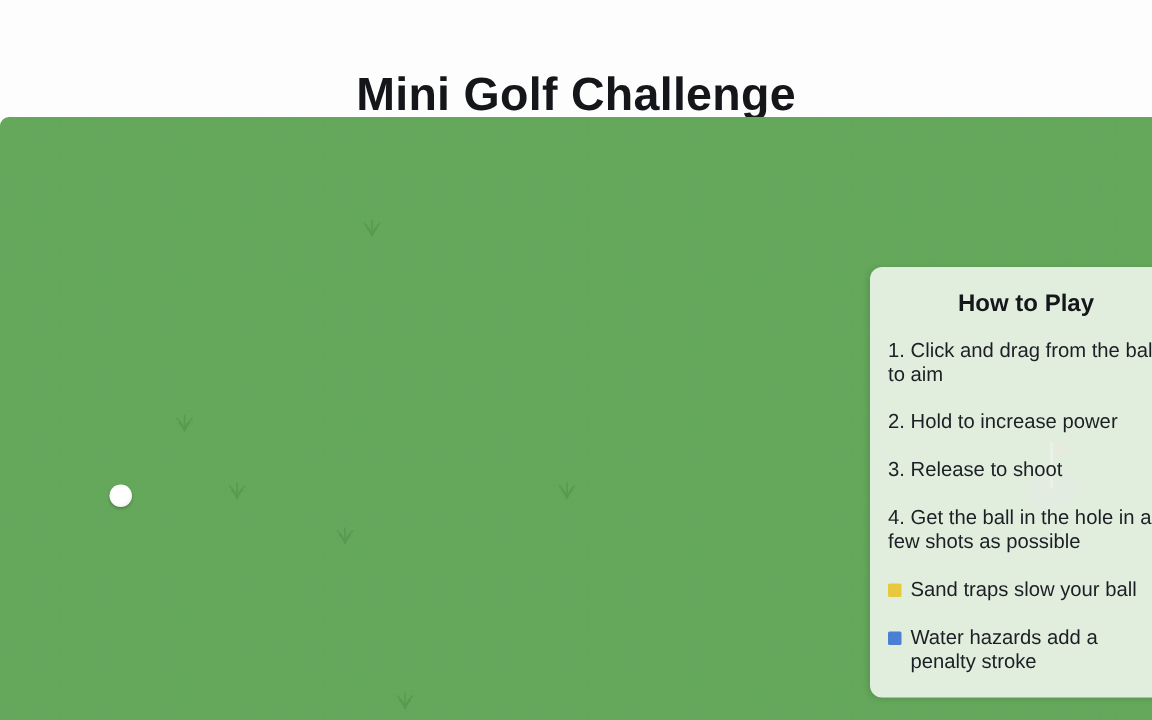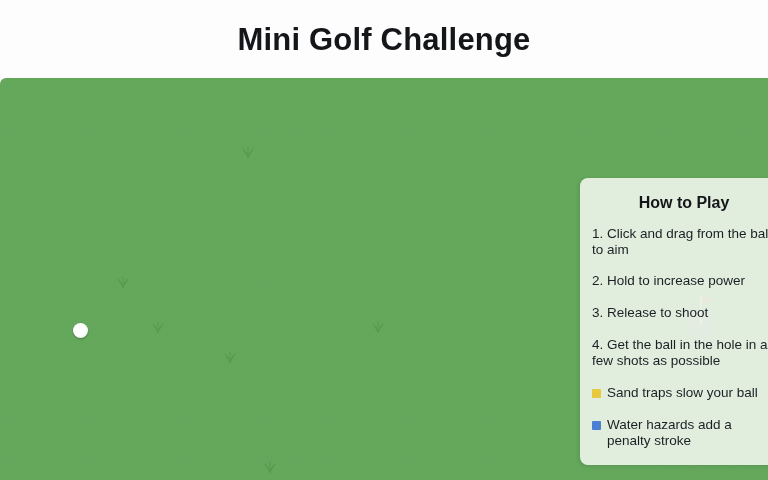--- a/index.html
+++ b/index.html
@@ -24,21 +24,21 @@
 
   
   #header {
     position: absolute;
     left: 0;
     top: 0;
     width: 768px;
     height: 80px;
     background: #fdfdfd;
     display: flex;
-    align-items: center;
+    align-items: flex-end;
     justify-content: center;
   }
   #page-title {
     font-size: 31px;
     font-weight: bold;
     color: #14161a;
     letter-spacing: 0.2px;
     line-height: 1;
     margin: 0;
     padding: 0 0 2px 0;

